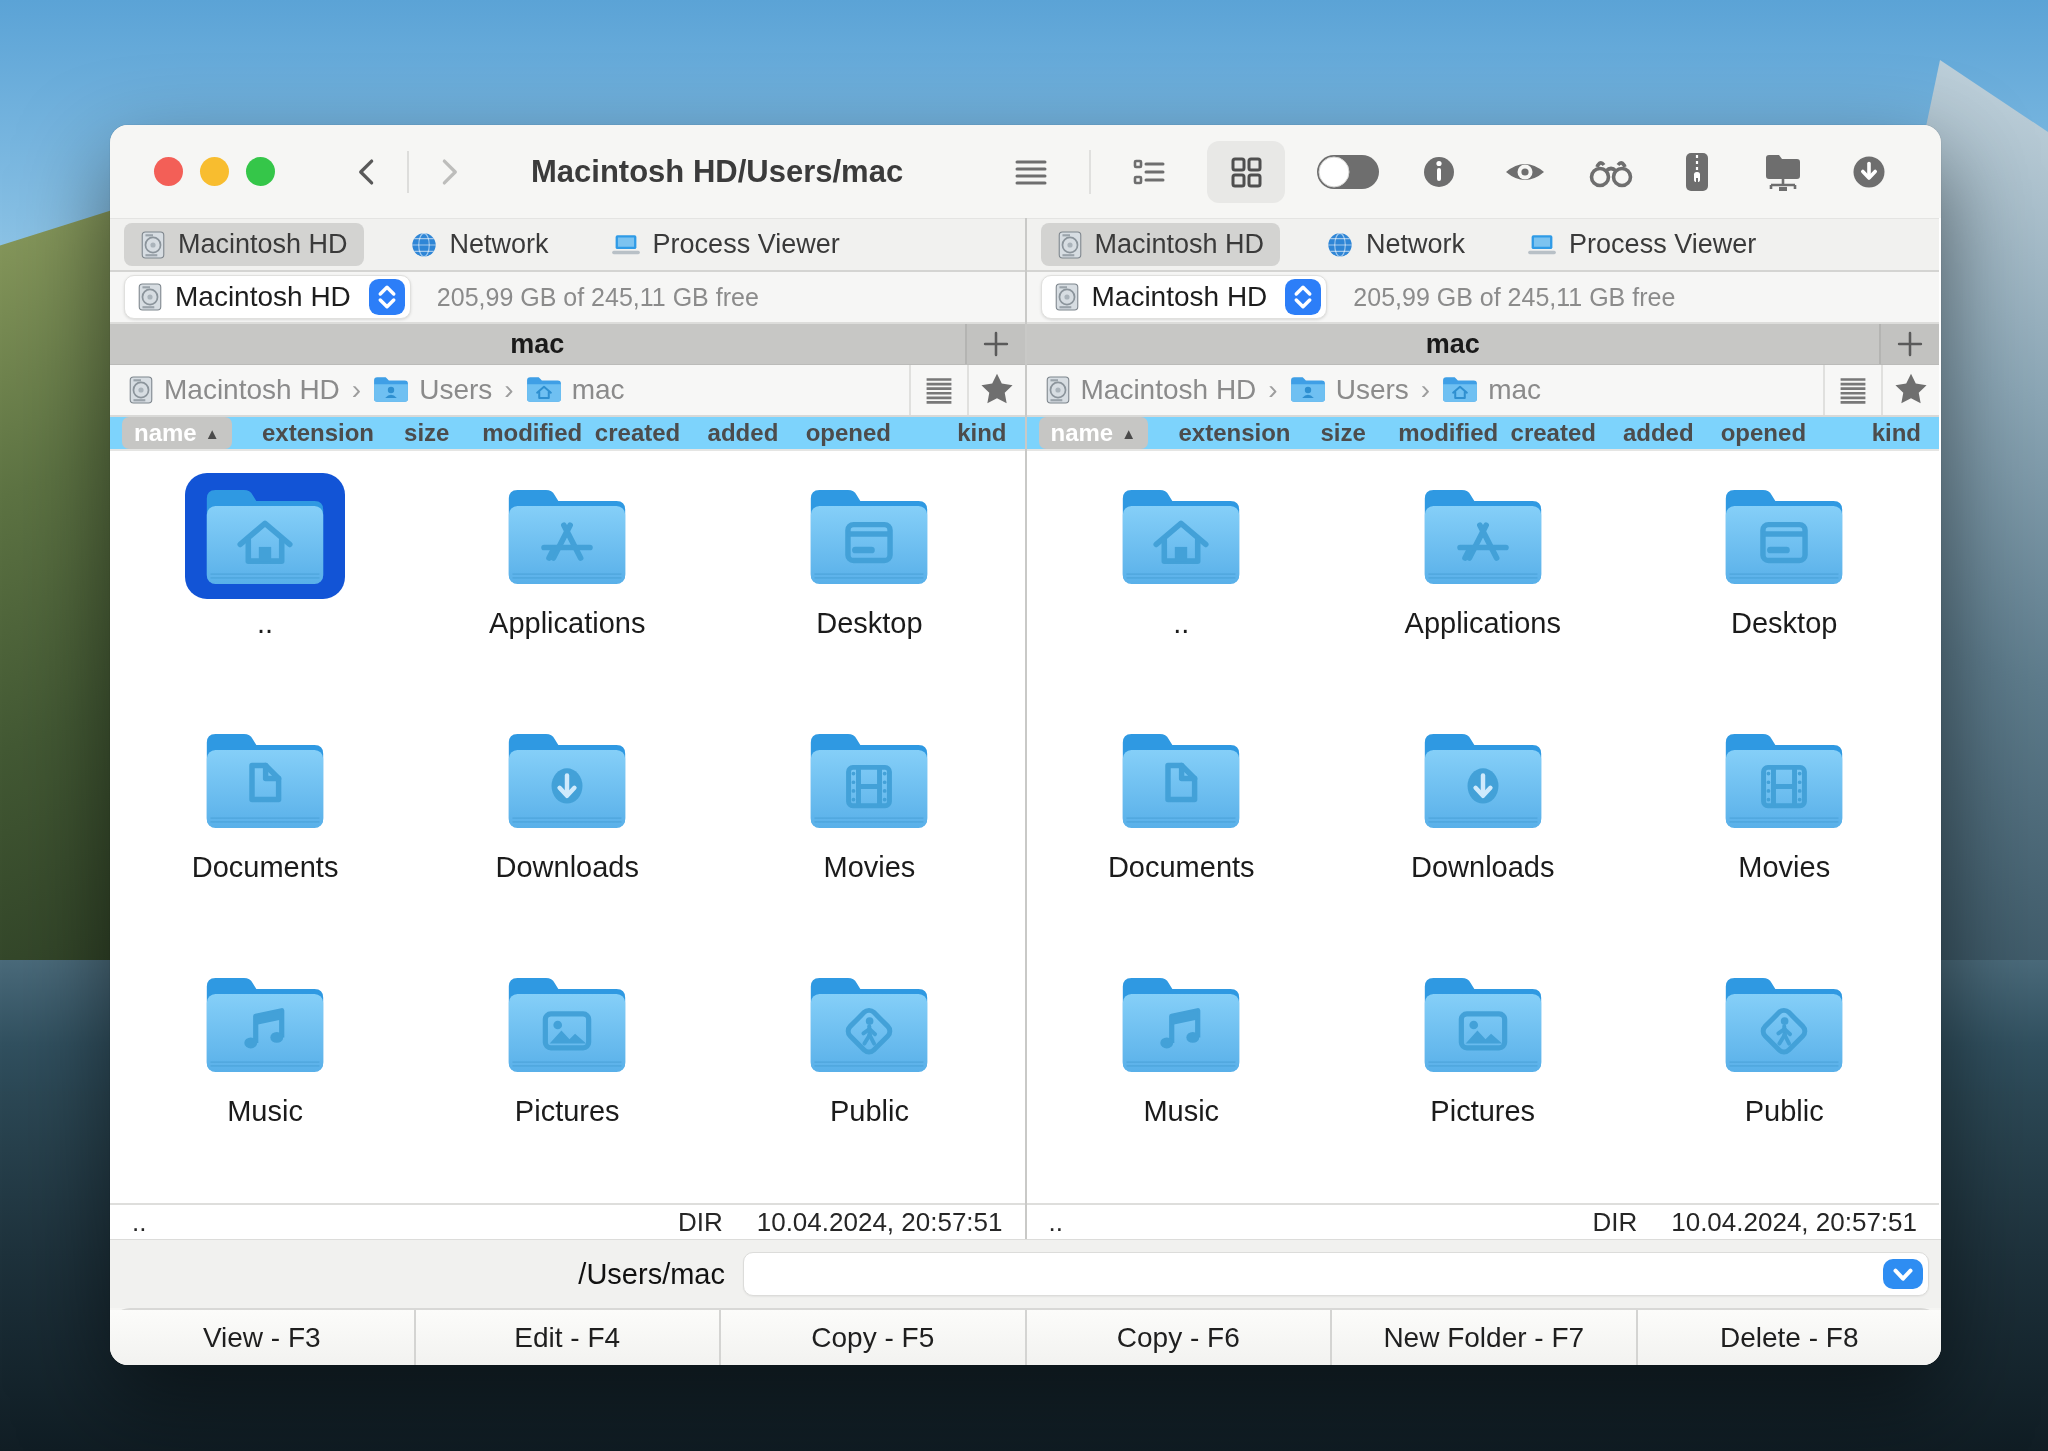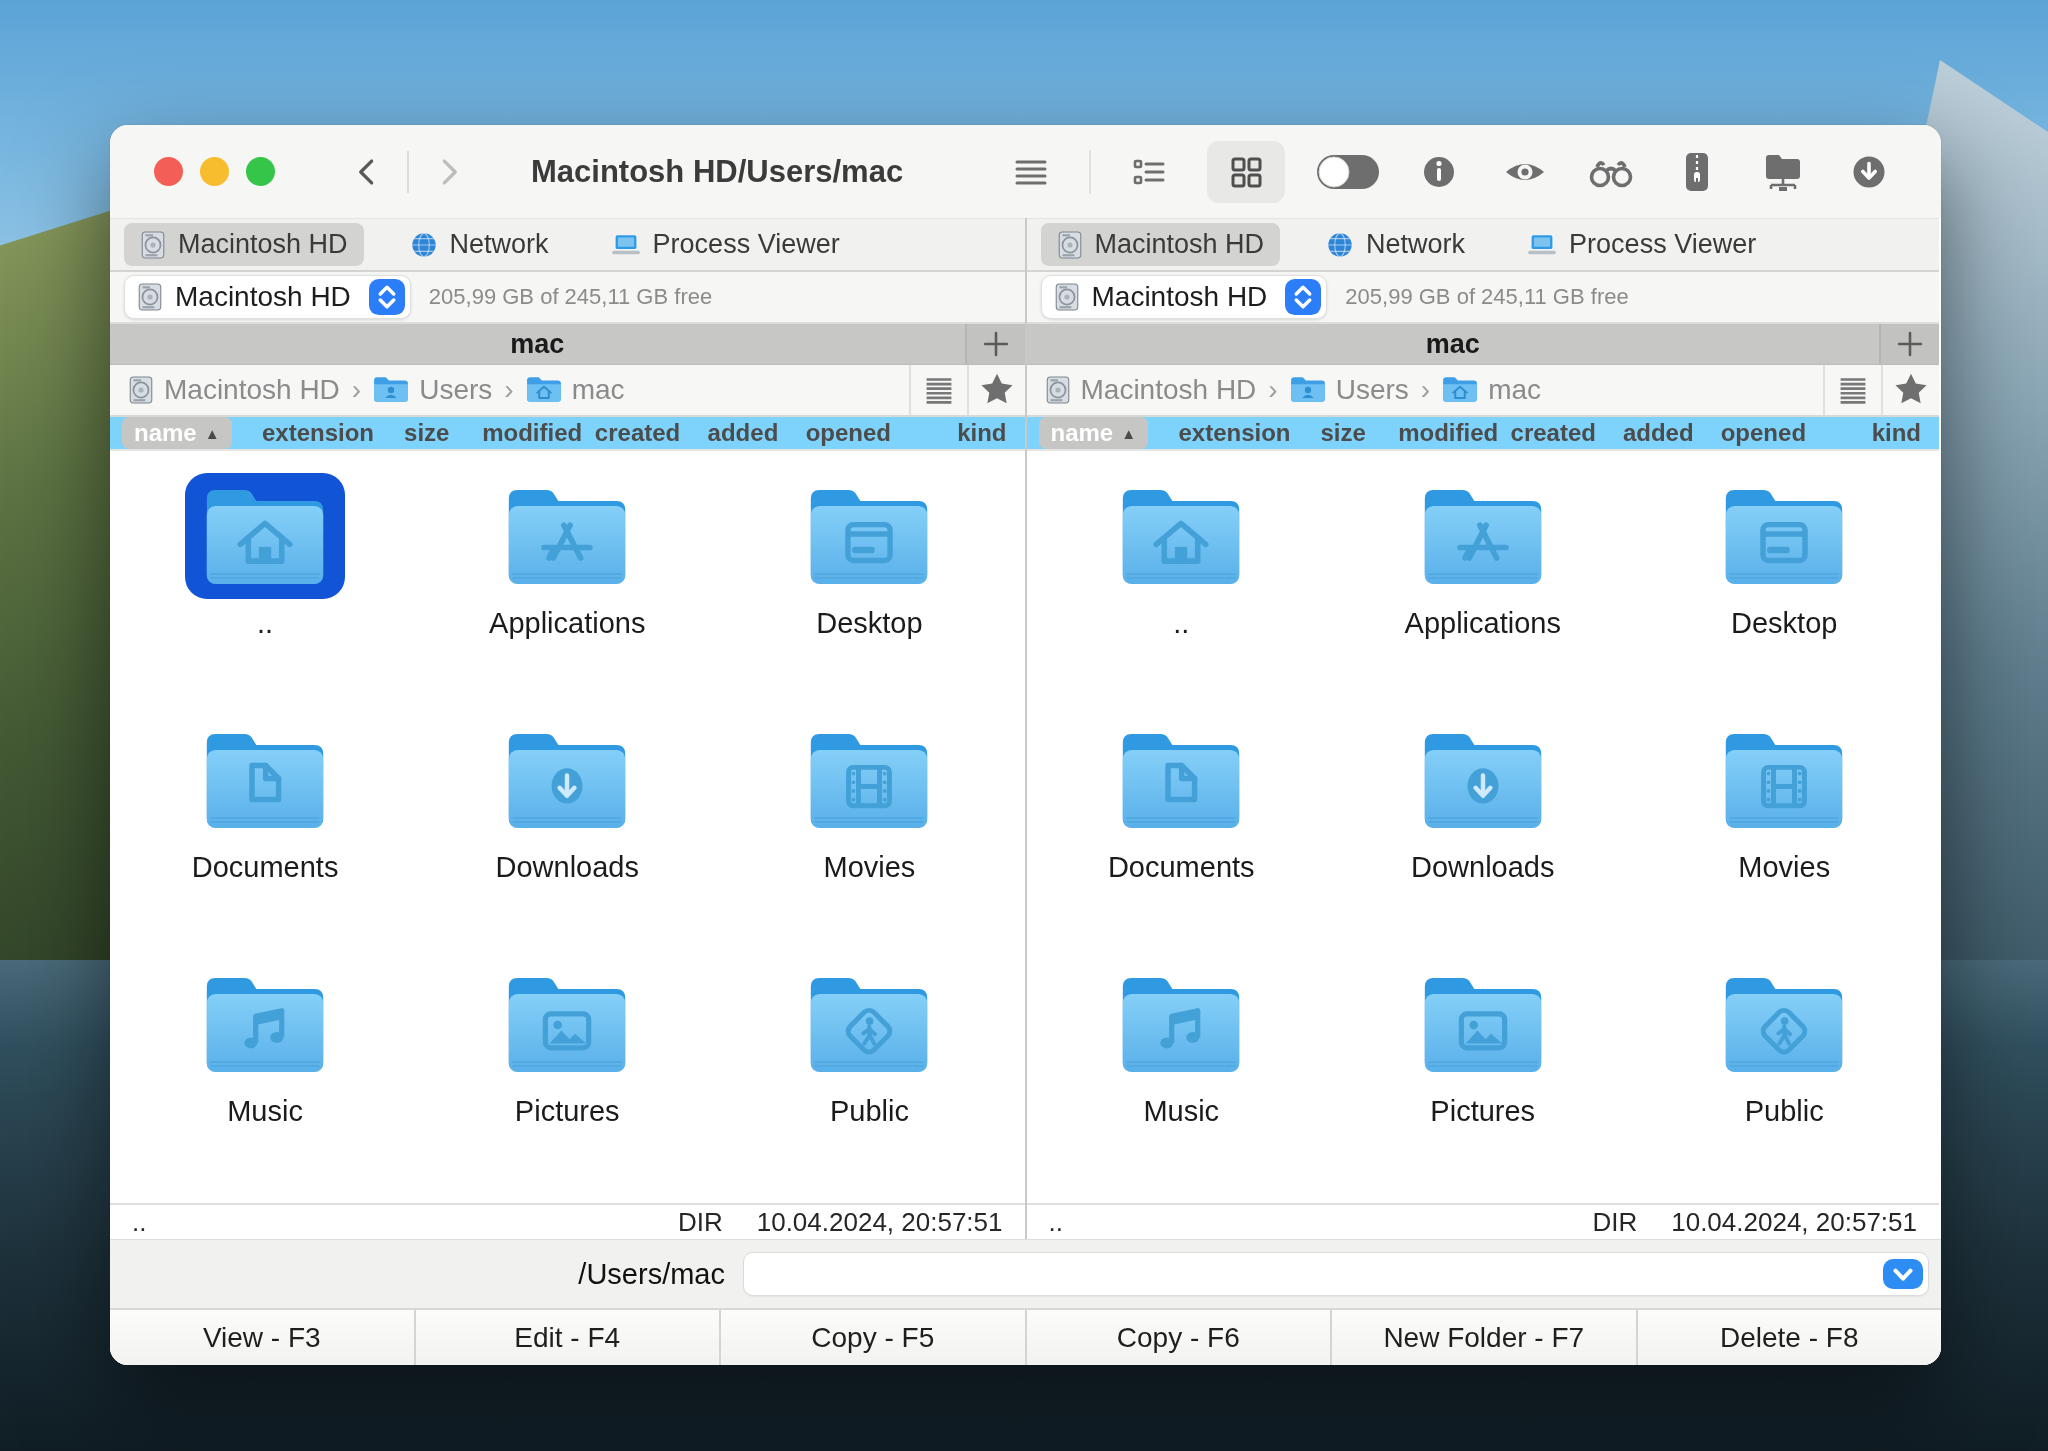--- a/index.html
+++ b/index.html
@@ -44,21 +44,21 @@
 
   .tabbar { flex:0 0 54px; background:#f1f1ef; border-top:1px solid #e4e4e2; border-bottom:2px solid #d4d4d2;
     display:flex; align-items:center; padding:0 14px; gap:30px; }
   .tab { display:flex; align-items:center; gap:12px; padding:6px 16px; border-radius:8px; font-size:27px; color:#3a3a3a; }
   .tab.selected { background:#d3d3d1; }
 
   .driverow { flex:0 0 52px; background:#f6f6f5; border-bottom:2px solid #dddddb; display:flex; align-items:center; padding:0 14px; }
   .drivepill { display:flex; align-items:center; gap:12px; background:#fff; border:1px solid #e0e0de;
     box-shadow:0 1px 3px rgba(0,0,0,.12); border-radius:10px; padding:3px 5px 3px 12px; }
   .drivepill .dlabel { font-size:28px; color:#1d1d1d; padding-right:6px; }
-  .freespace { font-size:22px; color:#8b8b8b; margin-left:18px; }
+  .freespace { font-size:25px; color:#8b8b8b; margin-left:26px; }
 
   .macheader { flex:0 0 40px; background:#c7c7c5; border-bottom:1px solid #bbbbb9; display:flex; }
   .machead-title { flex:1; display:flex; align-items:center; justify-content:center; font-size:27px; font-weight:bold; color:#1a1a1a; }
   .machead-add { flex:0 0 60px; border-left:2px solid #b4b4b2; background:#c2c2c0; display:flex; align-items:center; justify-content:center; }
 
   .breadcrumb { flex:0 0 52px; background:#f7f7f6; border-bottom:2px solid #d9d9d7; display:flex; align-items:center; padding-left:18px; }
   .crumbs { flex:1; display:flex; align-items:center; gap:12px; min-width:0; }
   .crumb { display:flex; align-items:center; gap:10px; font-size:28px; color:#8b8b8b; }
   .crumb-sep { font-size:28px; color:#9e9e9e; }
   .bc-cell { flex:0 0 58px; align-self:stretch; border-left:2px solid #e0e0de; display:flex; align-items:center; justify-content:center; }
@@ -80,21 +80,21 @@
   .status-right { margin-left:auto; display:flex; gap:34px; }
 
   
   .cmdrow { flex:0 0 56px; background:#f1f1ef; border-top:1px solid #dcdcda; display:flex; align-items:center; padding:12px 12px; }
   .cmdlabel { margin-left:auto; font-size:29px; color:#111; margin-right:18px; white-space:nowrap; }
   .cmdinputwrap { position:relative; width:1186px; height:44px; }
   .cmdinput { width:100%; height:100%; border:1px solid #dcdcda; border-radius:10px; background:#fff; font-size:26px; padding:0 50px 0 14px; outline:none; box-shadow:0 1px 2px rgba(0,0,0,.06); }
   .cmdbtn { position:absolute; right:6px; top:7px; width:40px; height:30px; border:none; background:transparent; padding:0; }
 
   
-  .fkeys { flex:0 0 57px; background:#f8f8f6; border-top:2px solid #d8d8d6; display:flex; }
+  .fkeys { flex:0 0 57px; background:#f8f8f6; border-top:2px solid #d8d8d6; display:flex;border-radius:20px; }
   .fkey { flex:1; display:flex; align-items:center; justify-content:center; font-size:28px; color:#1f1f1f;
     background:linear-gradient(180deg,#fcfcfa,#f2f2f0); border:none; }
   .fkey + .fkey { border-left:2px solid #d4d4d2; }
 
   svg { display:block; }
 </style>
 </head>
 <body>
 
 <div class="desktop">

